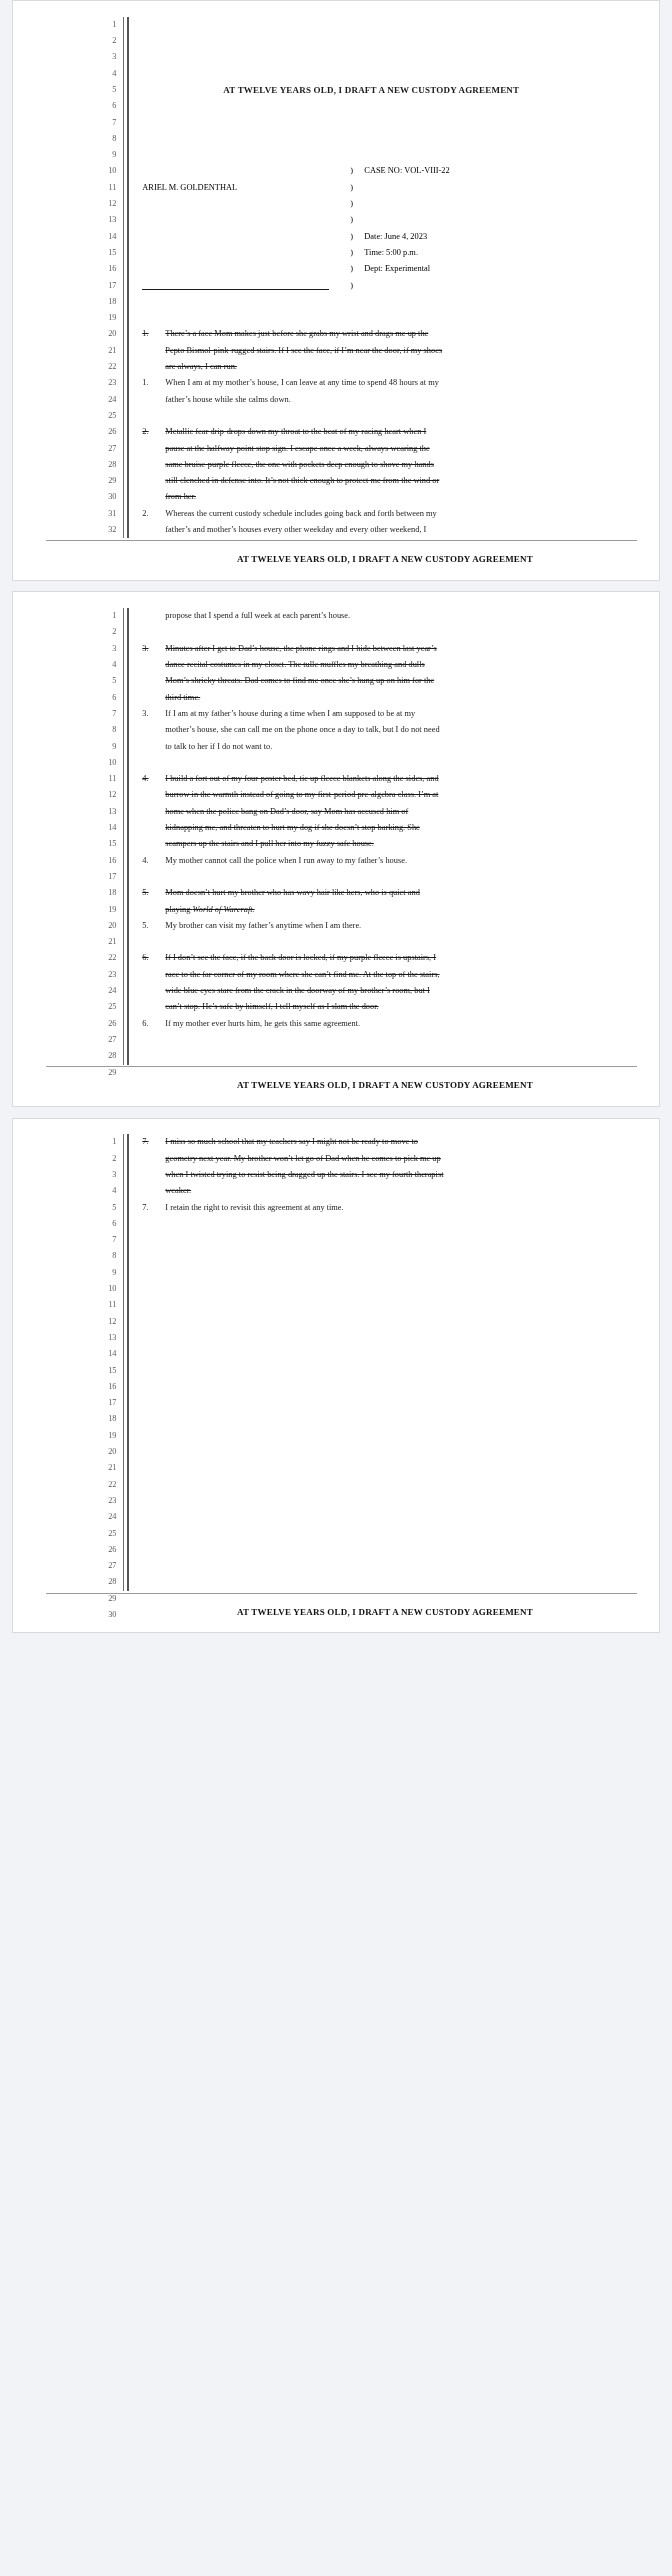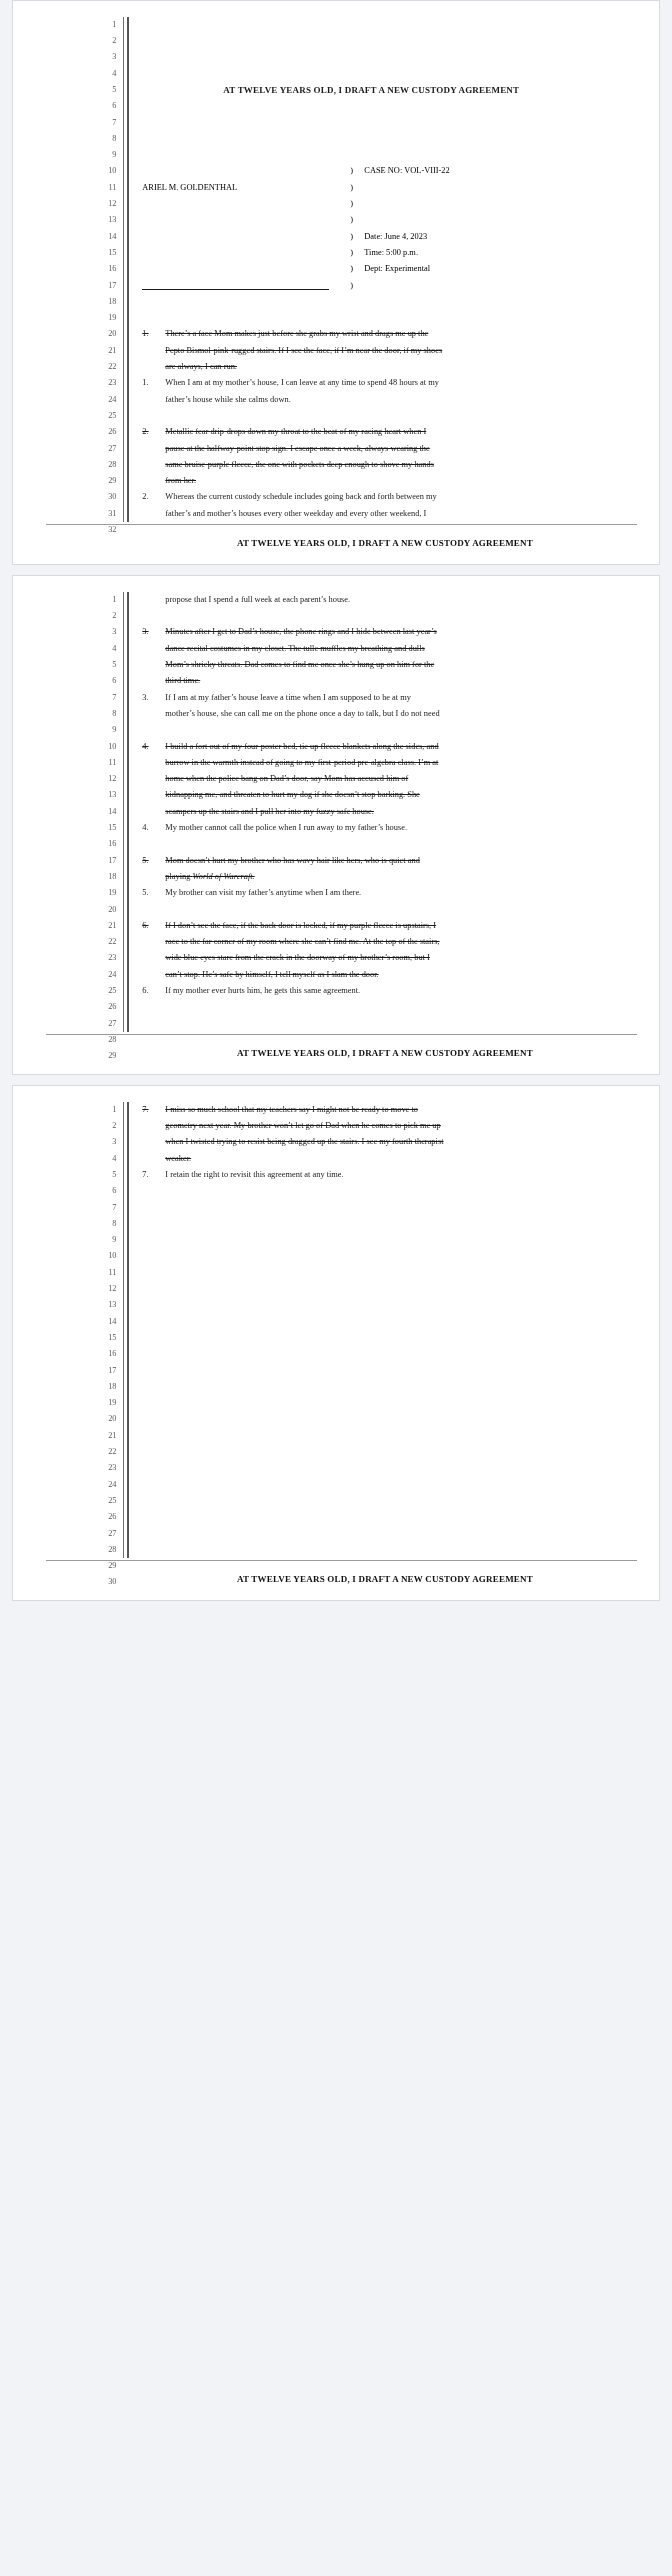--- a/index.html
+++ b/index.html
@@ -240,20 +240,21 @@
           <div class="tl blank">&nbsp;</div>
           <div class="tl"><span class="num struck">1.</span><span class="struck">There’s a face Mom makes just before she grabs my wrist and drags me up the</span></div>
           <div class="tl"><span class="indent"></span><span class="struck">Pepto Bismol-pink-rugged stairs. If I see the face, if I’m near the door, if my shoes</span></div>
           <div class="tl"><span class="indent"></span><span class="struck">are always, I can run.</span></div>
           <div class="tl"><span class="num">1.</span><span class="">When I am at my mother’s house, I can leave at any time to spend 48 hours at my</span></div>
           <div class="tl"><span class="indent"></span><span class="">father’s house while she calms down.</span></div>
           <div class="tl blank">&nbsp;</div>
           <div class="tl"><span class="num struck">2.</span><span class="struck">Metallic fear drip-drops down my throat to the beat of my racing heart when I</span></div>
           <div class="tl"><span class="indent"></span><span class="struck">pause at the halfway-point stop sign. I escape once a week, always wearing the</span></div>
           <div class="tl"><span class="indent"></span><span class="struck">same bruise-purple fleece, the one with pockets deep enough to shove my hands</span></div>
+          <div class="tl"><span class="indent"></span><span class="struck">still clenched in defense into. It’s not thick enough to protect me from the wind or</span></div>
           <div class="tl"><span class="indent"></span><span class="struck">from her.</span></div>
           <div class="tl"><span class="num">2.</span><span class="">Whereas the current custody schedule includes going back and forth between my</span></div>
           <div class="tl"><span class="indent"></span><span class="">father’s and mother’s houses every other weekday and every other weekend, I</span></div>
         </div>
       </div>
       <div class="footer-wrap">
         <div class="footer-rule"></div>
         <div class="footer-title">AT TWELVE YEARS OLD, I DRAFT A NEW CUSTODY AGREEMENT</div>
       </div>
     </div>
@@ -292,22 +293,23 @@
           <div style="padding-right: 3.5px;">28</div>
           <div style="padding-right: 3.5px;">29</div>
         </div>
         <div class="body-area">
           <div class="tl"><span class="indent"></span><span class="">propose that I spend a full week at each parent’s house.</span></div>
           <div class="tl blank">&nbsp;</div>
           <div class="tl"><span class="num struck">3.</span><span class="struck">Minutes after I get to Dad’s house, the phone rings and I hide between last year’s</span></div>
           <div class="tl"><span class="indent"></span><span class="struck">dance recital costumes in my closet. The tulle muffles my breathing and dulls</span></div>
           <div class="tl"><span class="indent"></span><span class="struck">Mom’s shrieky threats. Dad comes to find me once she’s hung up on him for the</span></div>
           <div class="tl"><span class="indent"></span><span class="struck">third time.</span></div>
-          <div class="tl"><span class="num">3.</span><span class="">If I am at my father’s house leave a time when I am supposed to be at my</span></div>
+          <div class="tl"><span class="num">3.</span><span class="">If I am at my father’s house during a time when I am supposed to be at my</span></div>
           <div class="tl"><span class="indent"></span><span class="">mother’s house, she can call me on the phone once a day to talk, but I do not need</span></div>
+          <div class="tl"><span class="indent"></span><span class="">to talk to her if I do not want to.</span></div>
           <div class="tl blank">&nbsp;</div>
           <div class="tl"><span class="num struck">4.</span><span class="struck">I build a fort out of my four-poster bed, tie up fleece blankets along the sides, and</span></div>
           <div class="tl"><span class="indent"></span><span class="struck">burrow in the warmth instead of going to my first-period pre-algebra class. I’m at</span></div>
           <div class="tl"><span class="indent"></span><span class="struck">home when the police bang on Dad’s door, say Mom has accused him of</span></div>
           <div class="tl"><span class="indent"></span><span class="struck">kidnapping me, and threaten to hurt my dog if she doesn’t stop barking. She</span></div>
           <div class="tl"><span class="indent"></span><span class="struck">scampers up the stairs and I pull her into my fuzzy safe house.</span></div>
           <div class="tl"><span class="num">4.</span><span class="">My mother cannot call the police when I run away to my father’s house.</span></div>
           <div class="tl blank">&nbsp;</div>
           <div class="tl"><span class="num struck">5.</span><span class="struck">Mom doesn’t hurt my brother who has wavy hair like hers, who is quiet and</span></div>
           <div class="tl"><span class="indent"></span><span class="struck">playing <span class="italic">World of Warcraft.</span></span></div>

